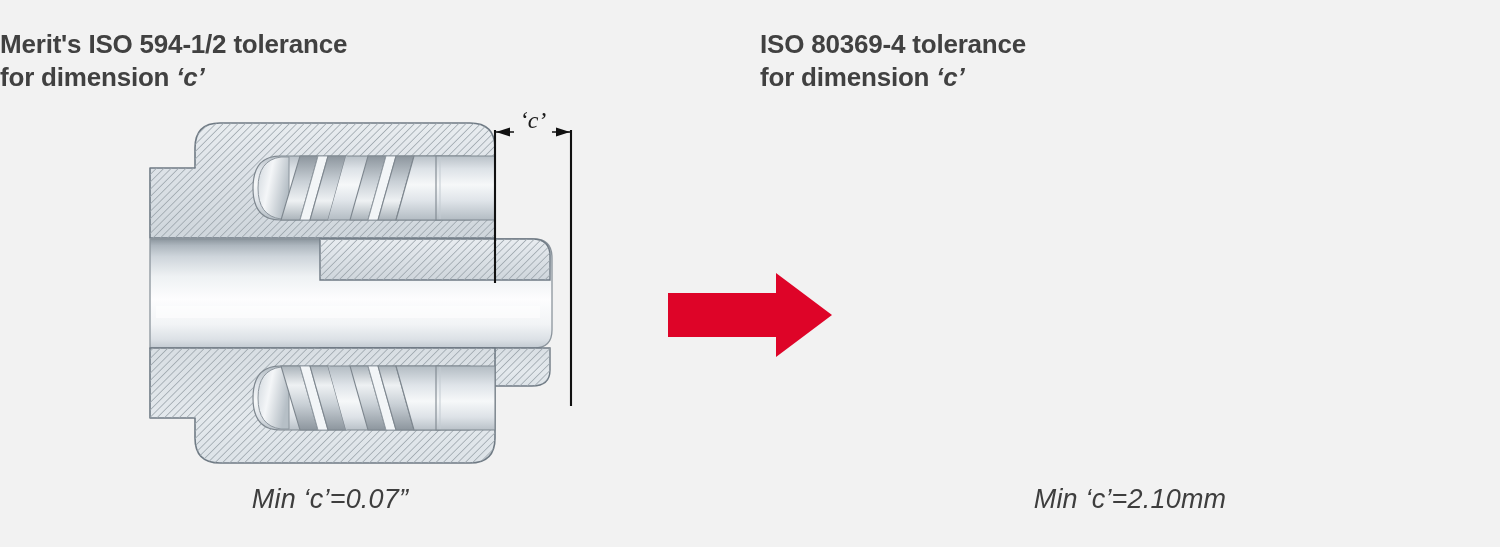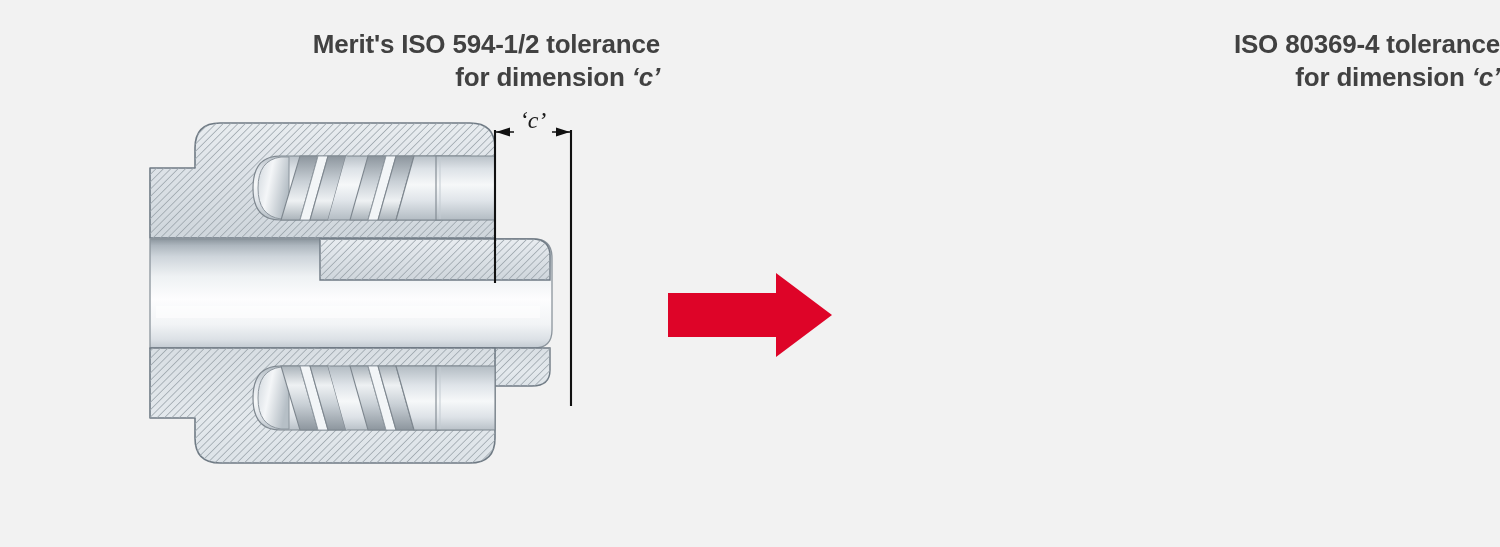--- a/index.html
+++ b/index.html
@@ -11,21 +11,21 @@
     position:relative;
   }
   .stage{position:absolute;inset:0;}
 
   .panel{position:absolute;top:0;height:547px;}
   .panel-left{left:0;width:660px;}
   .panel-right{left:760px;width:740px;}
 
   .title{
     position:absolute;top:28px;left:0;right:0;
-    text-align:right;
+    text-align:left;
     font-size:26px;
     font-weight:bold;
     line-height:1.28;
     color:#414141;
     letter-spacing:-0.2px;
   }
   .title .ital{font-style:italic;}
 
   .caption{
     position:absolute;left:0;right:0;top:484px;
@@ -208,30 +208,32 @@
 
           <polygon points="346,24 360,19.5 360,28.5" stroke="none"></polygon>
           <polygon points="420,24 406,19.5 406,28.5" stroke="none"></polygon>
 
           <rect x="364" y="9" width="38" height="22" fill="#f2f2f2" stroke="none"></rect>
         </g>
         <text x="383" y="20" text-anchor="middle" font-family="Liberation Serif, serif" font-size="24" font-style="italic" fill="#1a1a1a">‘c’</text>
       </svg>
     </div>
 
+    <div class="caption">Min ‘c’=0.07”</div>
   </div>
 
   <div class="arrow">
     <svg width="164" height="84" viewBox="0 0 164 84">
       <polygon points="0,20 108,20 108,0 164,42 108,84 108,64 0,64" fill="#de0428"></polygon>
     </svg>
   </div>
 
   <div class="panel panel-right">
 
     <div class="title">
       <span>ISO 80369-4 tolerance</span><br>
       <span>for dimension </span><span class="ital">‘c’</span>
     </div>
 
+    <div class="caption">Min ‘c’=2.10mm</div>
   </div>
 
 </div>
 
 </body></html>

